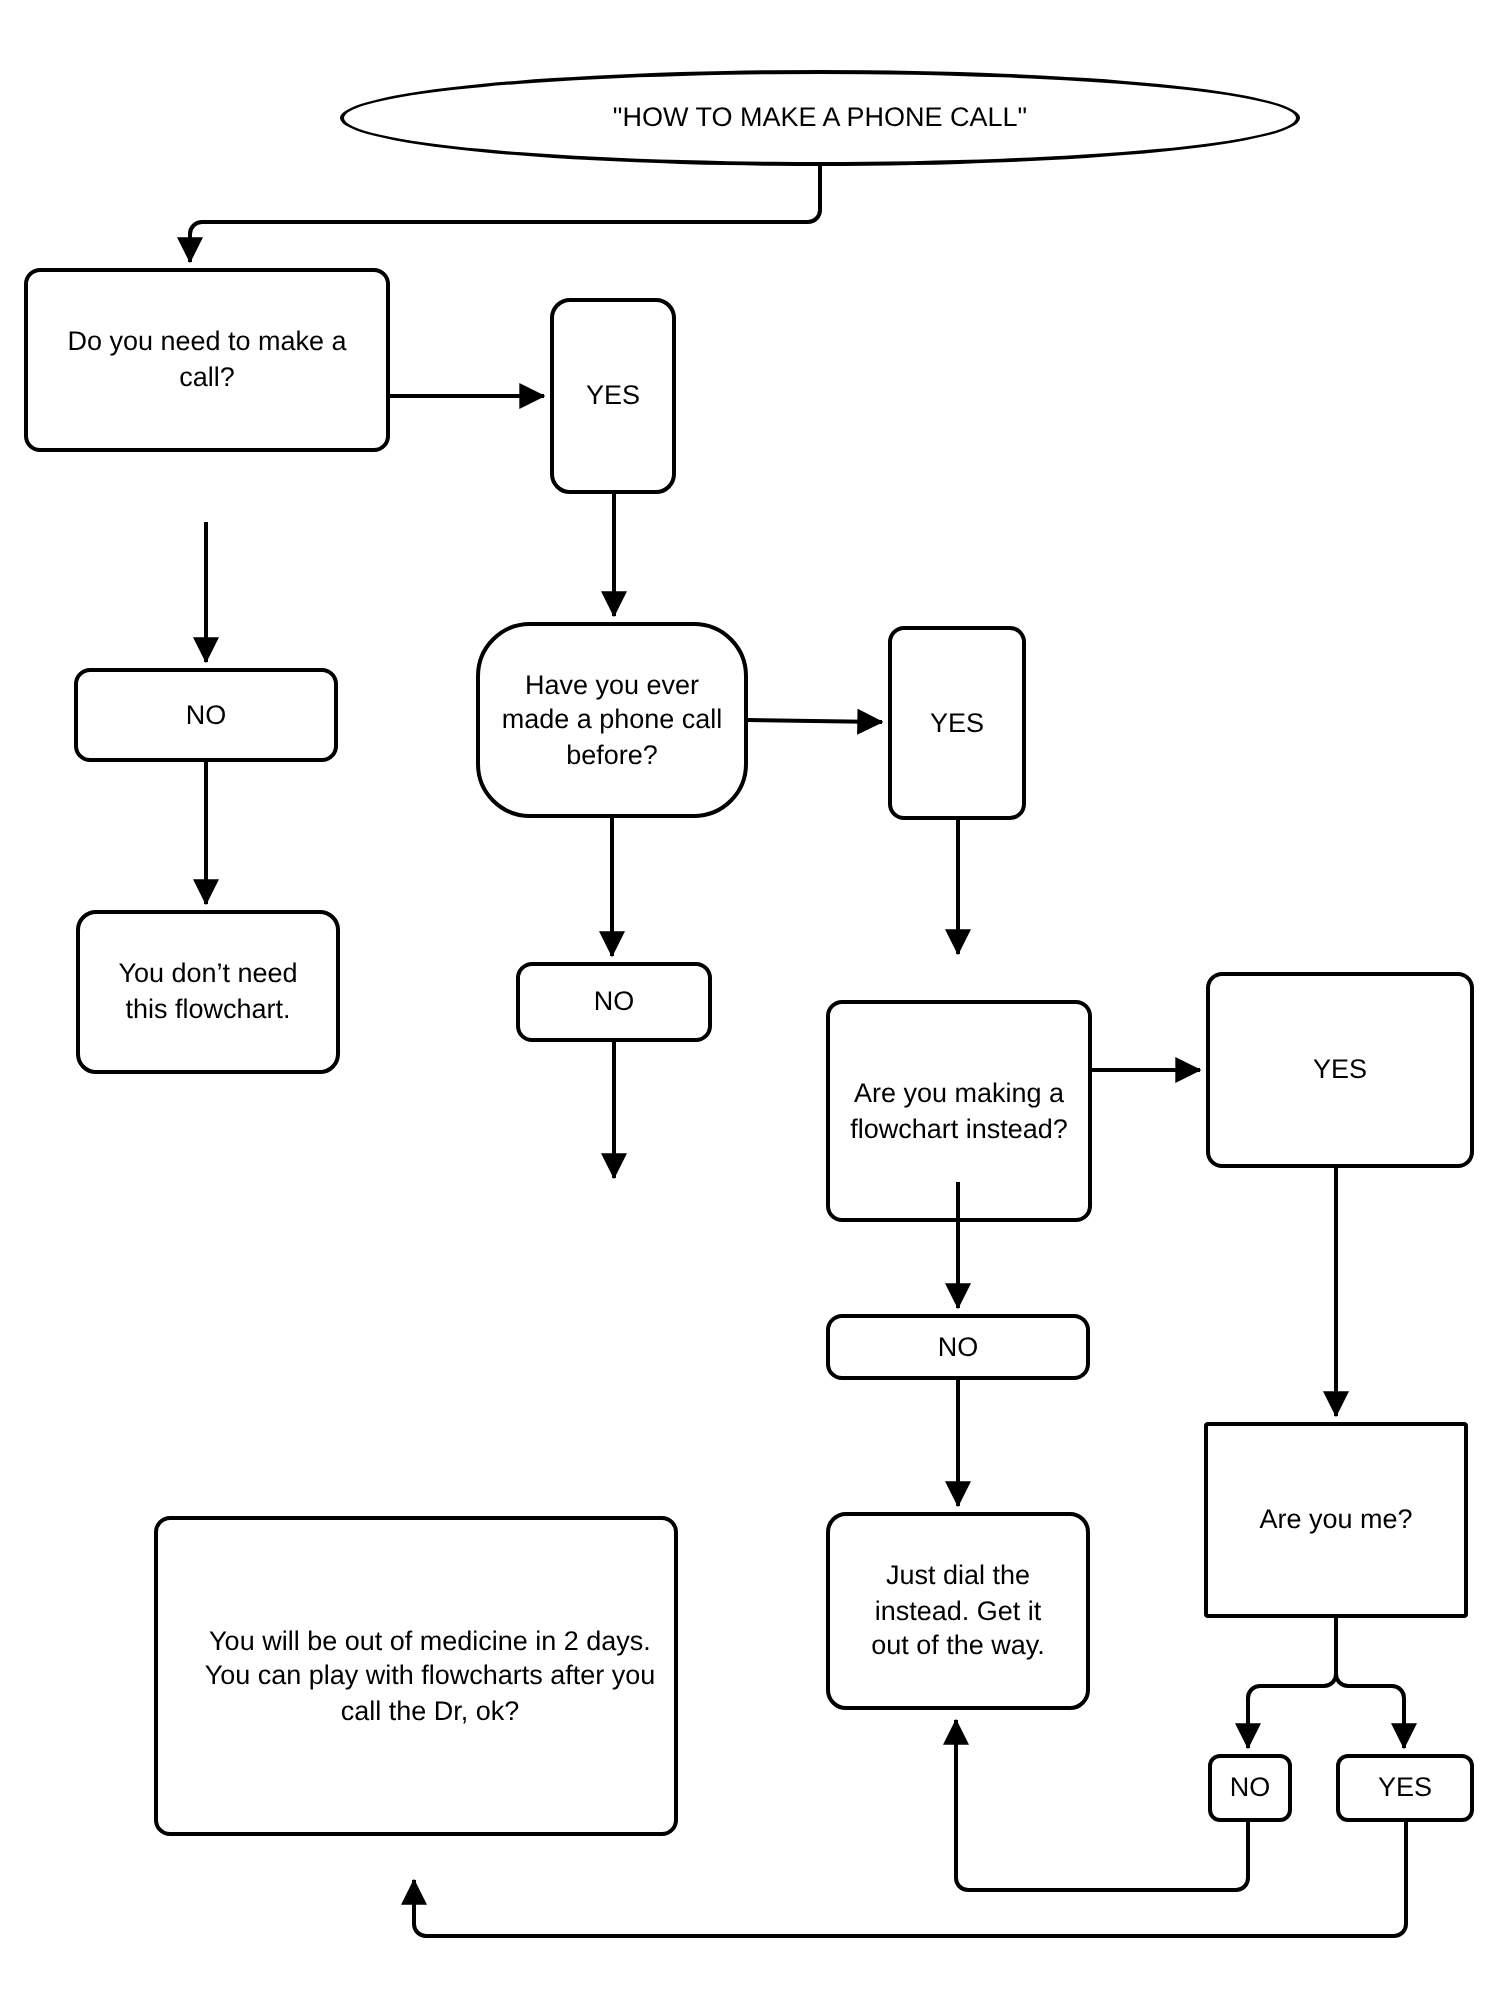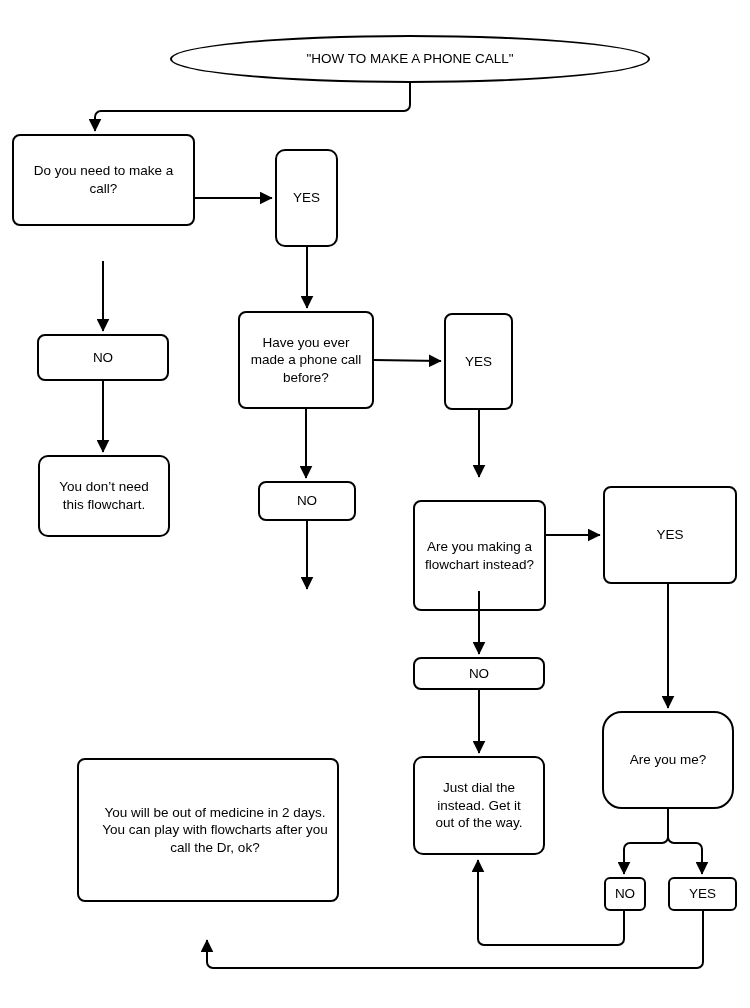--- a/index.html
+++ b/index.html
@@ -74,21 +74,21 @@
 
   <div class="node" style="left:37px; top:334px; width:132px; height:47px;">
     <span class="lbl">NO</span>
   </div>
 
   <div class="node" style="left:38px; top:455px; width:132px; height:82px; border-radius:10px;">
     <span class="lbl">You don’t need
 this flowchart.</span>
   </div>
 
-  <div class="node" style="left:238px; top:311px; width:136px; height:98px;">
+  <div class="node" style="left:238px; top:311px; width:136px; height:98px;border-radius:27px;">
     <span class="lbl">Have you ever
 made a phone call
 before?</span>
   </div>
 
   <div class="node" style="left:444px; top:313px; width:69px; height:97px;">
     <span class="lbl">YES</span>
   </div>
 
   <div class="node" style="left:258px; top:481px; width:98px; height:40px;">
@@ -108,33 +108,33 @@
   <div class="node" style="left:413px; top:657px; width:132px; height:33px;">
     <span class="lbl">NO</span>
   </div>
 
   <div class="node" style="left:413px; top:756px; width:132px; height:99px; border-radius:10px;">
     <span class="lbl">Just dial the
 instead. Get it
 out of the way.</span>
   </div>
 
-  <div class="node" style="left:602px; top:711px; width:132px; height:98px; border-radius:20px;">
+  <div class="node" style="left:602px; top:711px; width:132px; height:98px; border-radius:2px;">
     <span class="lbl">Are you me?</span>
   </div>
 
   <div class="node" style="left:604px; top:877px; width:42px; height:34px; border-radius:6px;">
     <span class="lbl">NO</span>
   </div>
 
   <div class="node" style="left:668px; top:877px; width:69px; height:34px; border-radius:6px;">
     <span class="lbl">YES</span>
   </div>
 
-  <div class="node" style="left:77px; top:758px; width:262px; height:144px;padding-left:14px;">
+  <div class="node" style="left:77px; top:758px; width:262px; height:160px;padding-left:14px;">
     <span class="lbl">You will be out of medicine in 2 days.
 You can play with flowcharts after you
 call the Dr, ok?</span>
   </div>
 
   <svg class="edges" width="750" height="1008" viewBox="0 0 750 1008">
     <defs>
       <marker id="ah" viewBox="0 0 10 10" refX="9.5" refY="5" markerWidth="6.5" markerHeight="6.5" orient="auto">
         <path class="ah" d="M0 0 L10 5 L0 10 Z"></path>
       </marker>

